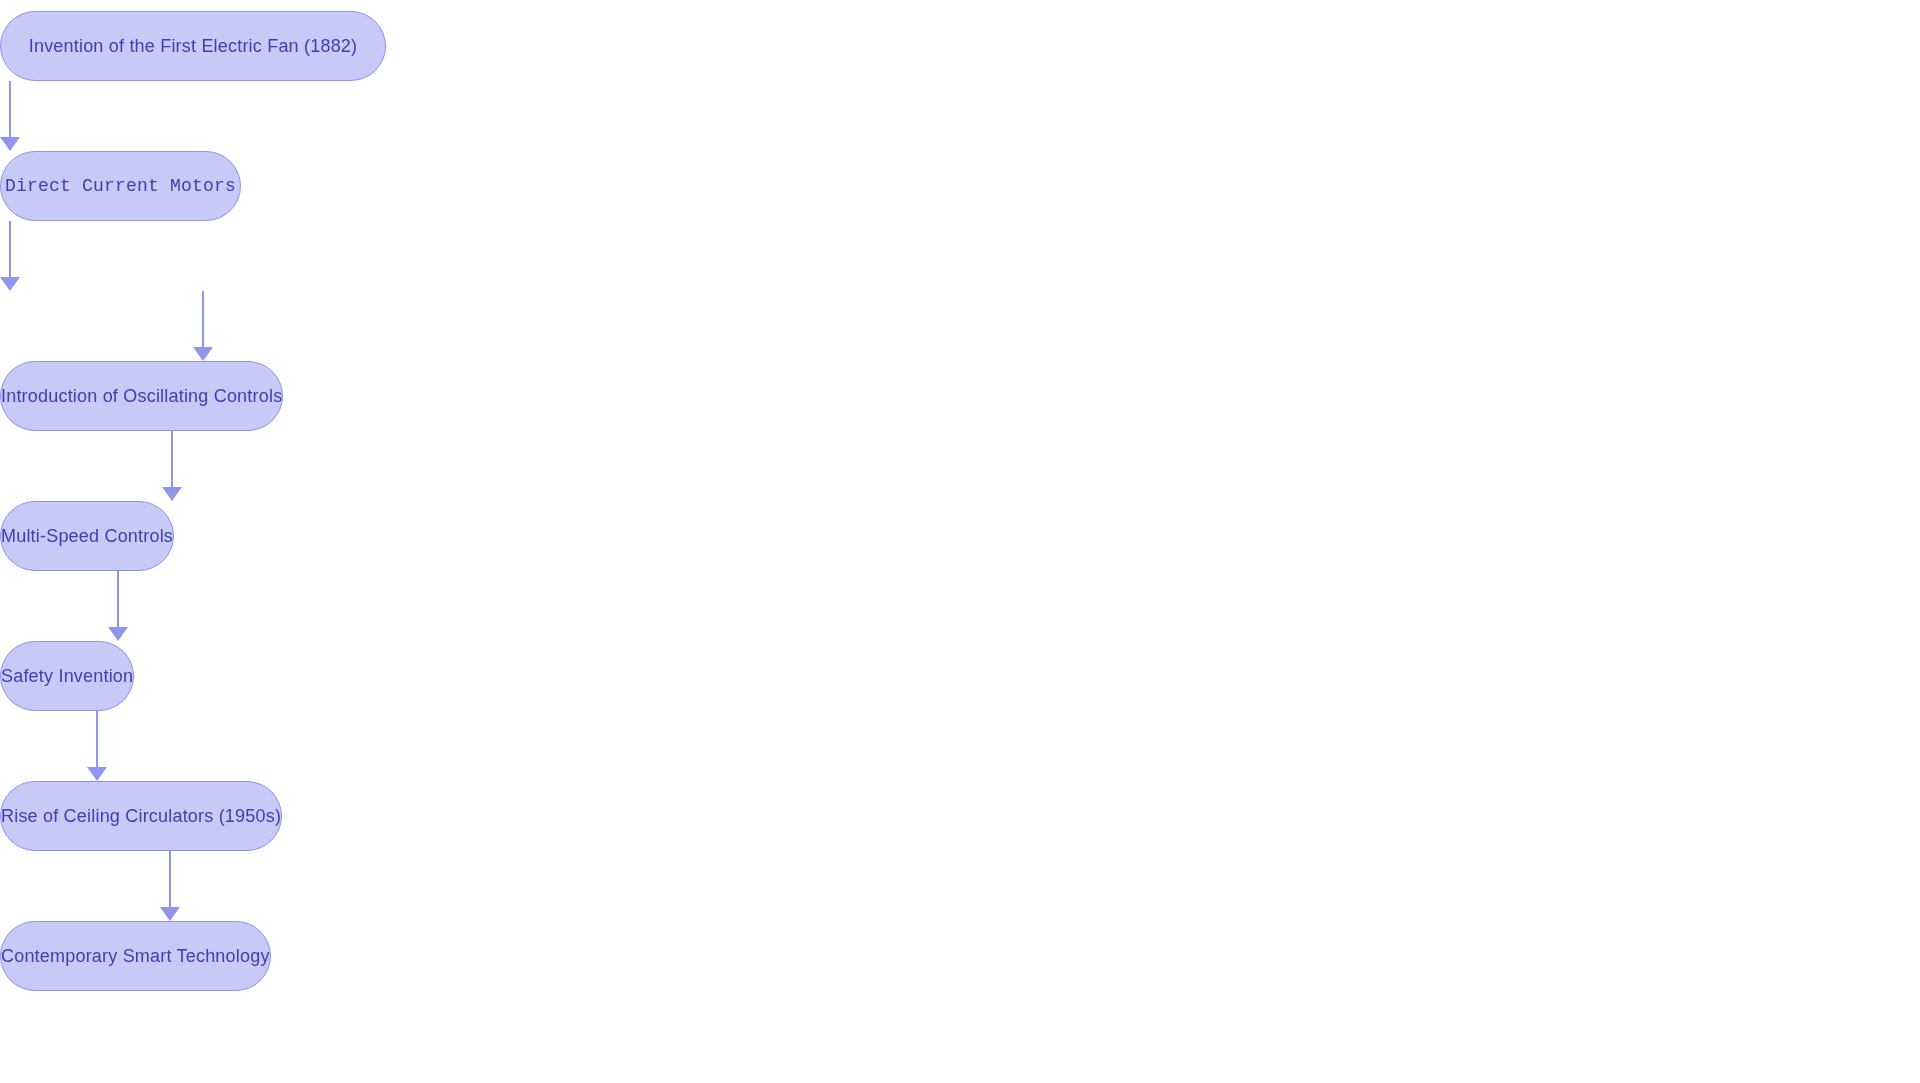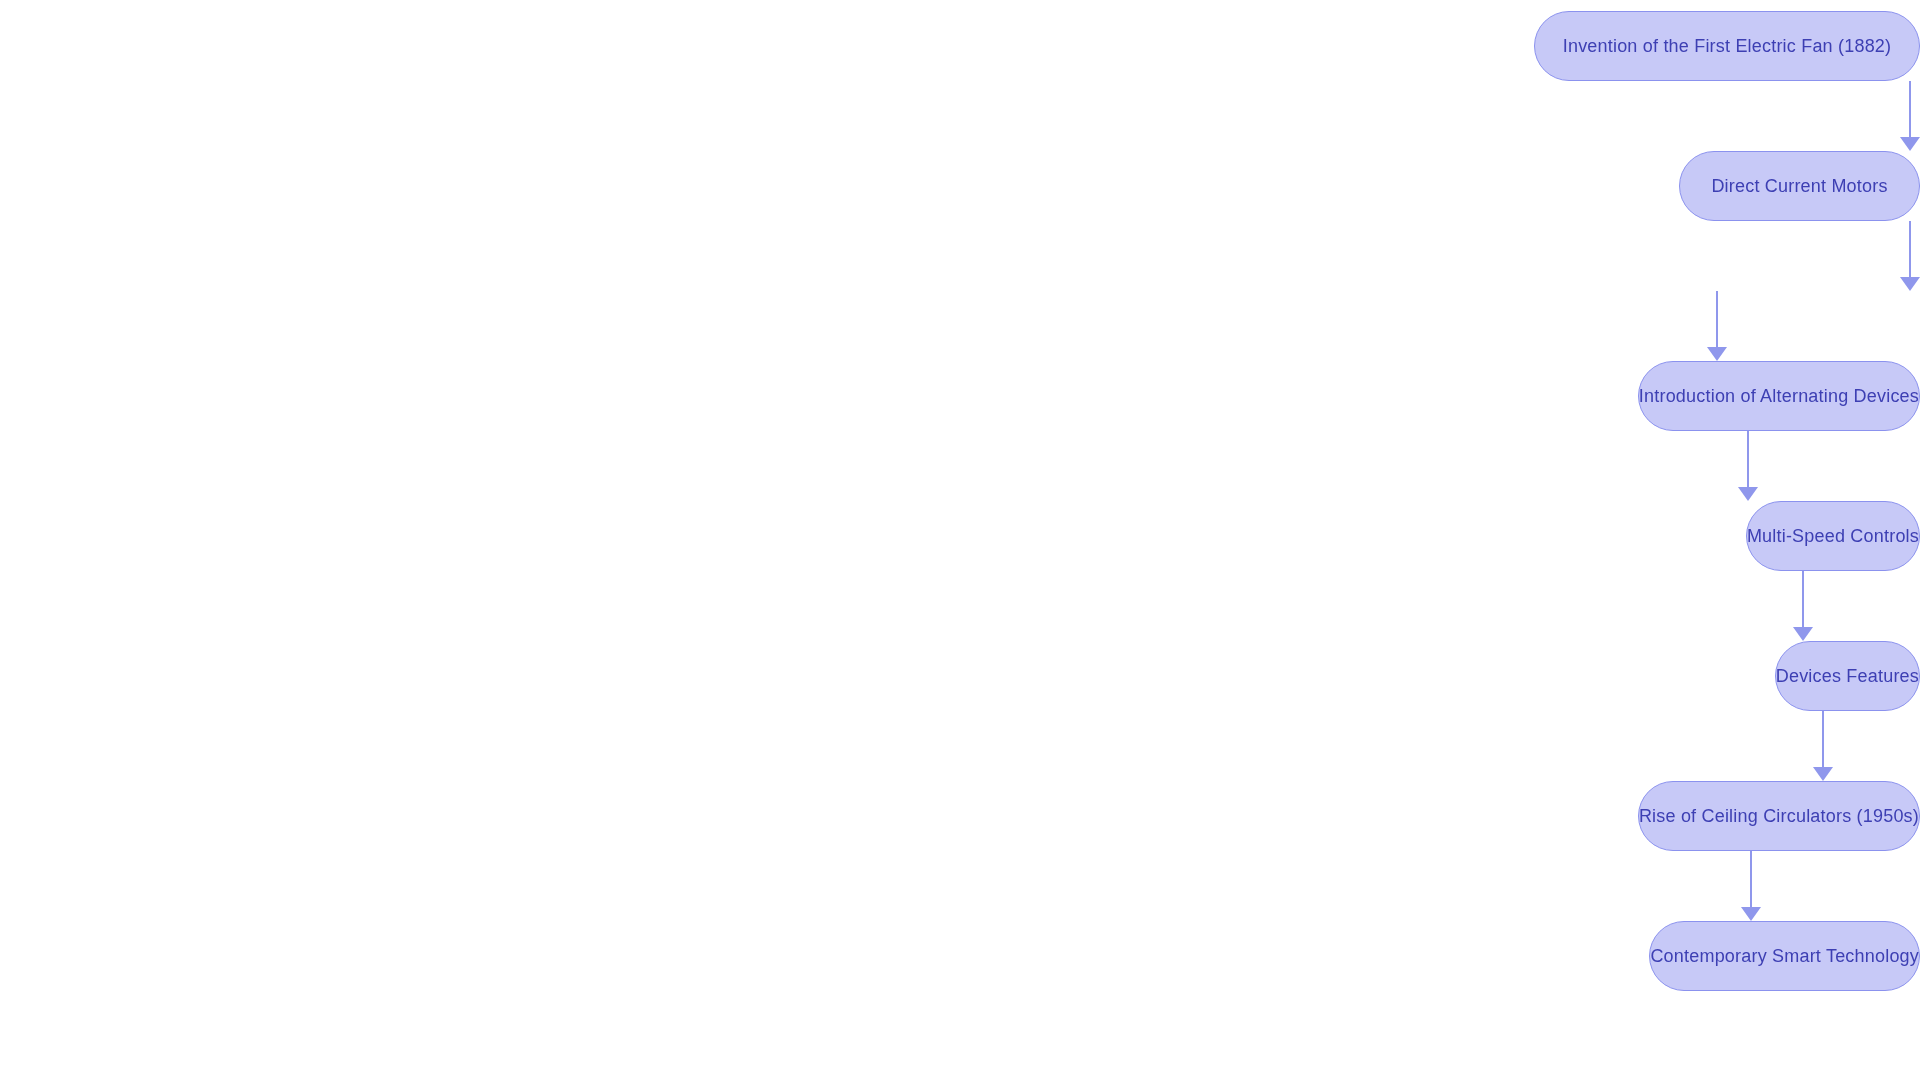--- a/index.html
+++ b/index.html
@@ -17,41 +17,41 @@
     font-family: "Liberation Sans", sans-serif;
     overflow: hidden;
   }
   .canvas {
     position: relative;
     width: 1920px;
     height: 1083px;
     padding-top: 11px;
     display: flex;
     flex-direction: column;
-    align-items: flex-end;
+    align-items: flex-start;
   }
   .node {
     height: 70px;
     border-radius: 35px;
     background: var(--node-fill);
     border: 1px solid var(--node-border);
     color: var(--node-text);
     font-size: 18px;
     font-weight: 500;
     letter-spacing: 0.2px;
     display: flex;
     align-items: center;
     justify-content: center;
     text-align: center;
     white-space: nowrap;
     flex: 0 0 auto;
   }
   
   .canvas > :nth-child(1)  { width: 386px; }
-  .canvas > :nth-child(3)  { width: 241px; }
+  .canvas > :nth-child(3)  { width: 241px; font-family: Liberation Mono, monospace; }
   .canvas > :nth-child(5)  { width: 406px; }
   .canvas > :nth-child(7)  { width: 344px; }
   .canvas > :nth-child(9)  { width: 235px; }
   .canvas > :nth-child(11) { width: 194px; }
   .canvas > :nth-child(13) { width: 339px; font-style: italic; }
   .canvas > :nth-child(15) { width: 327px; }
   .arrow {
     height: 70px;
     width: 20px;
     flex: 0 0 auto;
@@ -91,35 +91,35 @@
     <div class="line"></div>
     <div class="head"></div>
   </div>
 
 
   <div class="arrow">
     <div class="line"></div>
     <div class="head"></div>
   </div>
 
-  <div class="node">Introduction of Alternating Devices</div>
+  <div class="node">Introduction of Oscillating Controls</div>
 
   <div class="arrow">
     <div class="line"></div>
     <div class="head"></div>
   </div>
 
   <div class="node">Multi-Speed Controls</div>
 
   <div class="arrow">
     <div class="line"></div>
     <div class="head"></div>
   </div>
 
-  <div class="node">Devices Features</div>
+  <div class="node">Safety Invention</div>
 
   <div class="arrow">
     <div class="line"></div>
     <div class="head"></div>
   </div>
 
   <div class="node">Rise of Ceiling Circulators (1950s)</div>
 
   <div class="arrow">
     <div class="line"></div>

